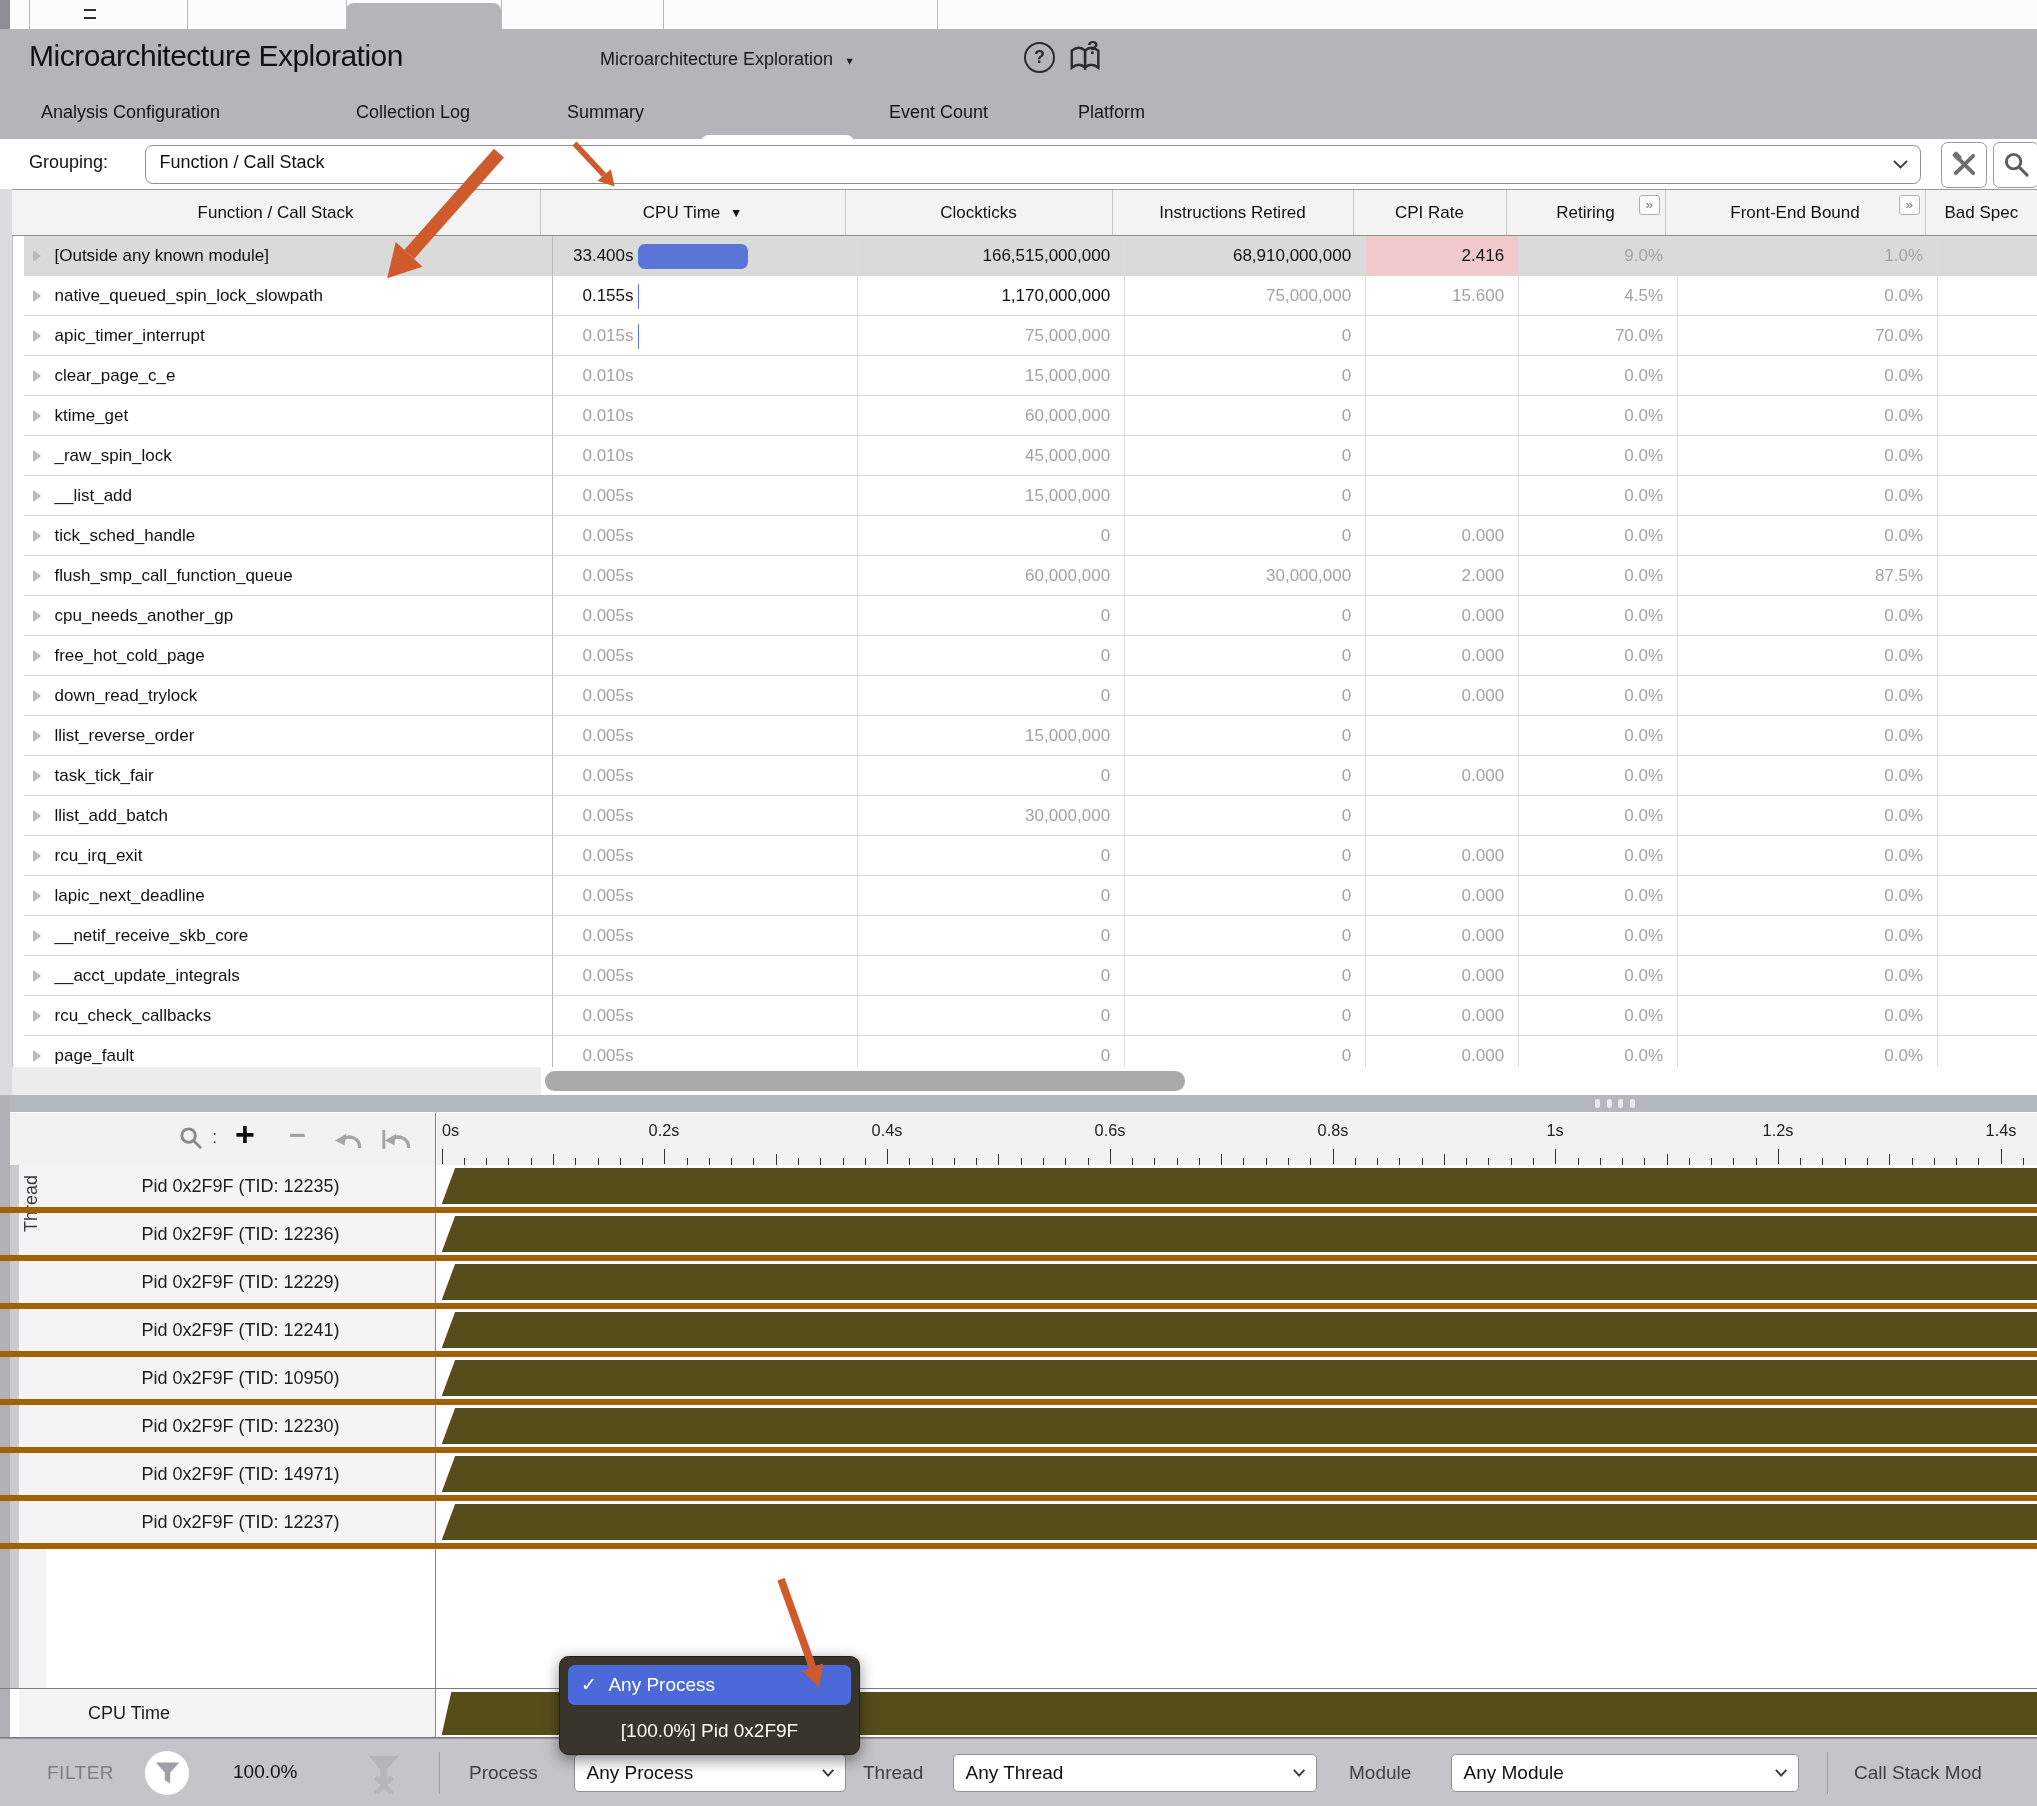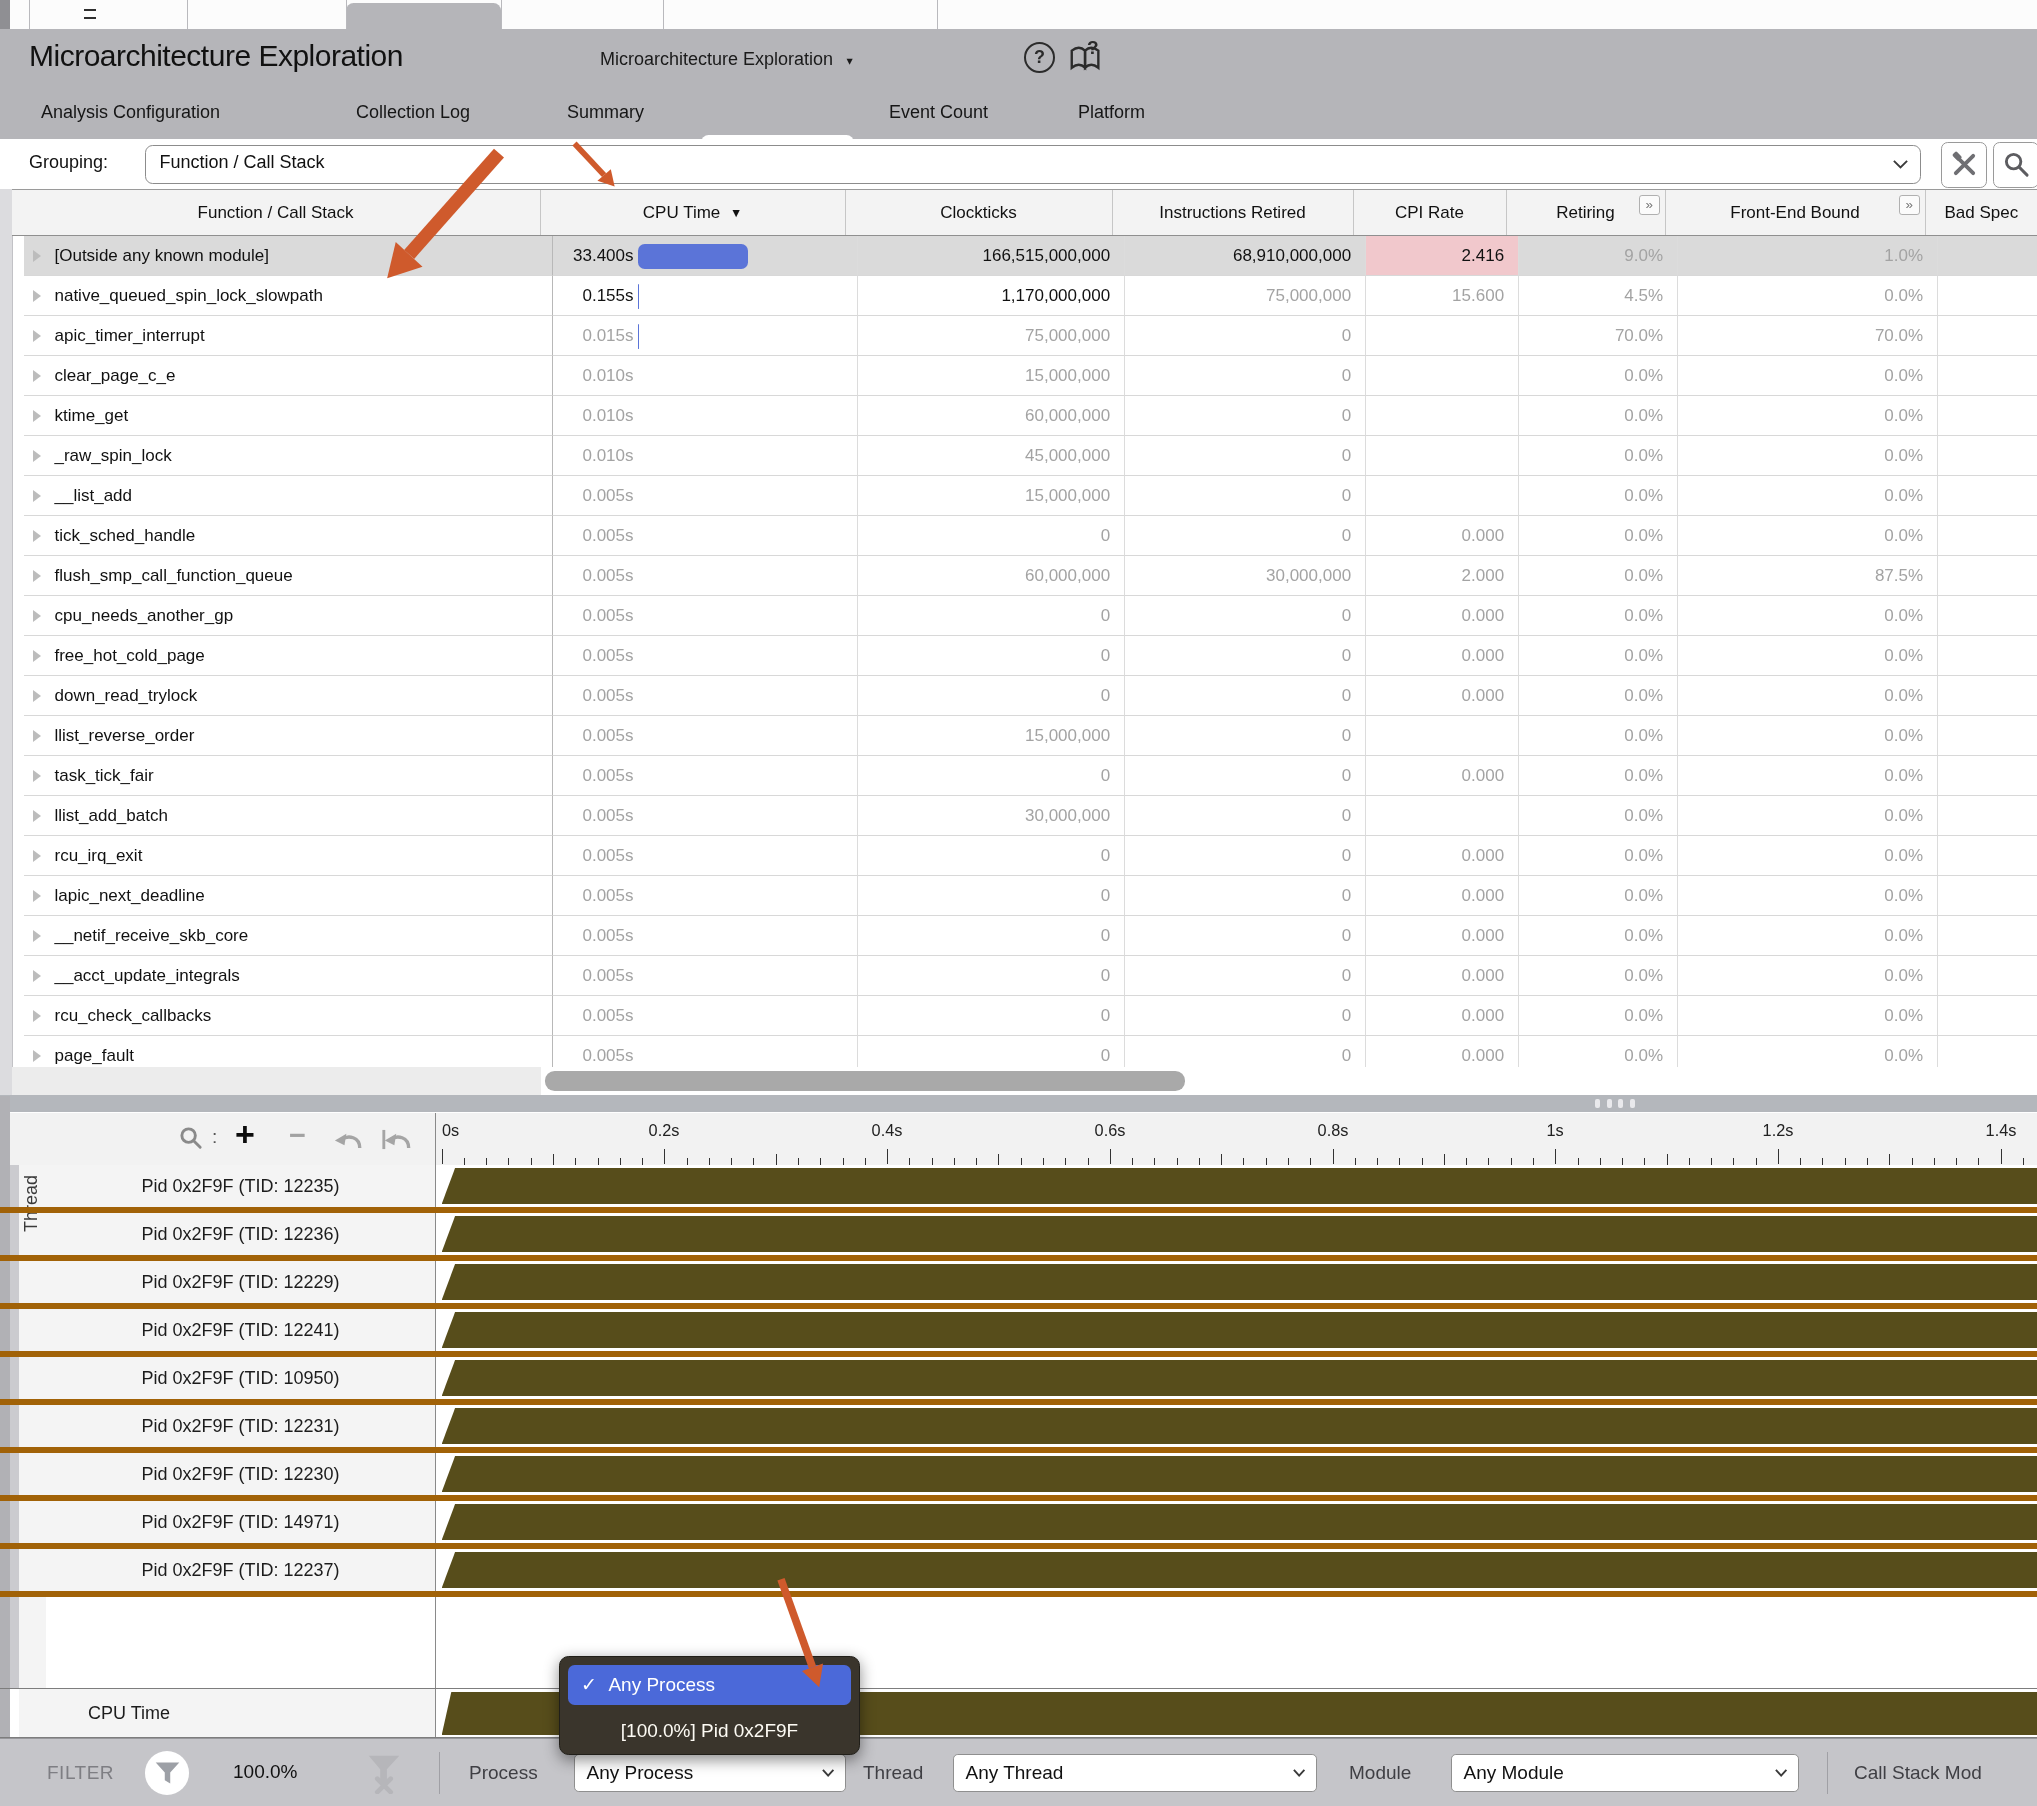--- a/index.html
+++ b/index.html
@@ -671,26 +671,20 @@
             <div class="t-bar"></div>
           </div>
         </div>
         <div class="t-row">
           <div class="t-label">Pid 0x2F9F (TID: 10950)</div>
           <div class="t-track">
             <div class="t-bar"></div>
           </div>
         </div>
         <div class="t-row">
-          <div class="t-label">Pid 0x2F9F (TID: 12231)</div>
-          <div class="t-track">
-            <div class="t-bar"></div>
-          </div>
-        </div>
-        <div class="t-row">
           <div class="t-label">Pid 0x2F9F (TID: 12230)</div>
           <div class="t-track">
             <div class="t-bar"></div>
           </div>
         </div>
         <div class="t-row">
           <div class="t-label">Pid 0x2F9F (TID: 14971)</div>
           <div class="t-track">
             <div class="t-bar"></div>
           </div>

